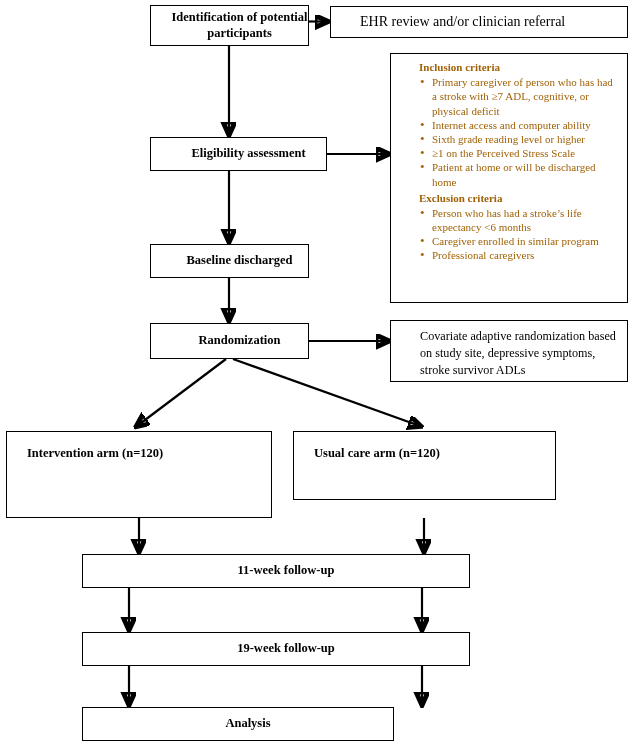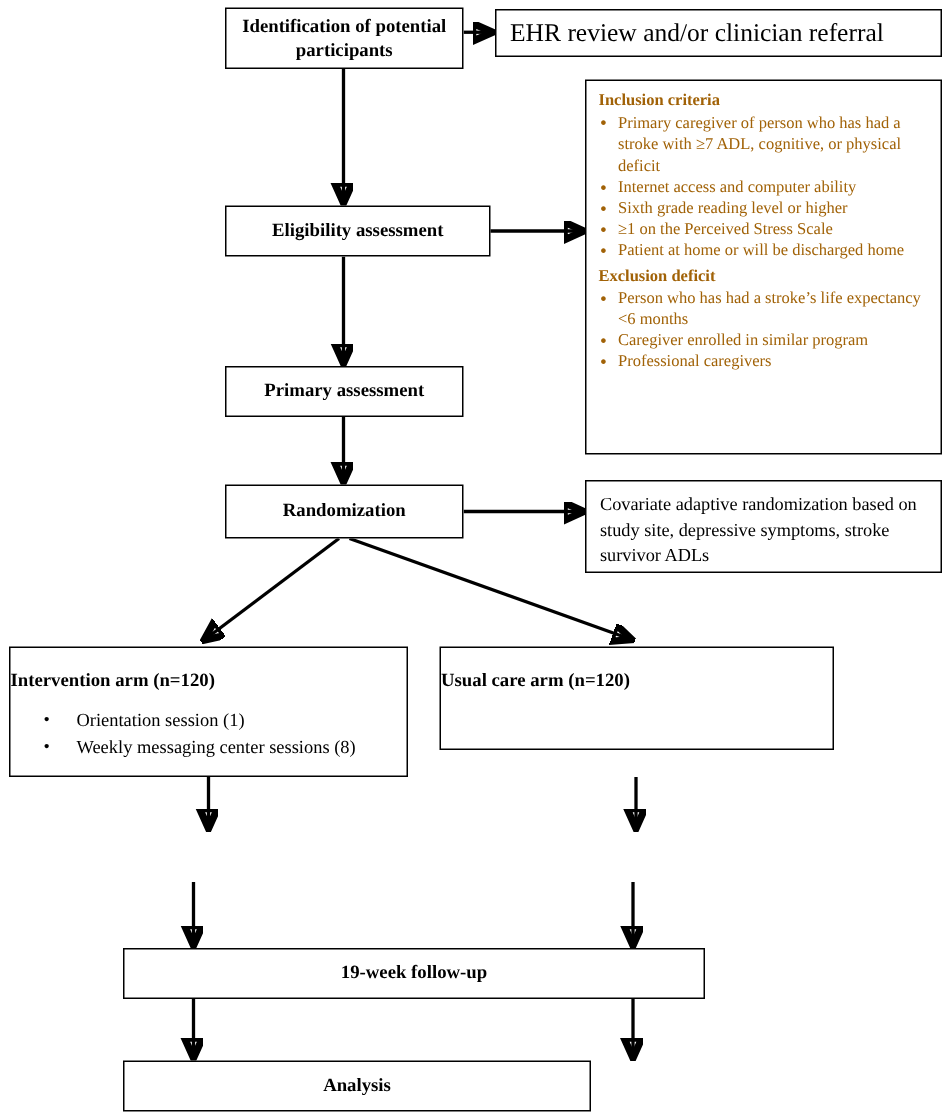--- a/index.html
+++ b/index.html
@@ -13,20 +13,21 @@
     height: 746px;
     background: #ffffff;
     font-family: "Liberation Serif", "DejaVu Serif", serif;
     overflow: hidden;
   }
   .box {
     position: absolute;
     box-sizing: border-box;
     border: 1.5px solid #000000;
     background: #ffffff;
+    padding-left: 20px;
   }
   .box-center {
     display: flex;
     align-items: center;
     justify-content: center;
     text-align: center;
   }
   .title-bold {
     font-weight: bold;
     font-size: 12.5px;
@@ -93,21 +94,21 @@
     font-size: 12px;
   }
   .cov-wrap {
     padding: 7px 9px;
     font-size: 12.2px;
     line-height: 1.38;
     color: #000000;
   }
   .ehr-wrap {
     padding: 0 9px;
-    font-size: 17px;
+    font-size: 14px;
     color: #000000;
     display: flex;
     align-items: center;
     height: 100%;
   }
   svg.edges {
     position: absolute;
     left: 0;
     top: 0;
     width: 633px;
@@ -179,53 +180,52 @@
   <div class="box" style="left:390px; top:53px; width:238px; height:250px;">
     <div class="crit-wrap">
       <div class="crit-head">Inclusion criteria</div>
       <ul class="crit-list">
         <li>Primary caregiver of person who has had a stroke with ≥7 ADL, cognitive, or physical deficit</li>
         <li>Internet access and computer ability</li>
         <li>Sixth grade reading level or higher</li>
         <li>≥1 on the Perceived Stress Scale</li>
         <li>Patient at home or will be discharged home</li>
       </ul>
-      <div class="crit-head">Exclusion deficit</div>
+      <div class="crit-head">Exclusion criteria</div>
       <ul class="crit-list">
         <li>Person who has had a stroke’s life expectancy &lt;6 months</li>
         <li>Caregiver enrolled in similar program</li>
         <li>Professional caregivers</li>
       </ul>
     </div>
   </div>
 
   <div class="box box-center" style="left:150px; top:244px; width:159px; height:34px;">
-    <div class="title-bold">Primary assessment</div>
+    <div class="title-bold">Baseline discharged</div>
   </div>
 
   <div class="box box-center" style="left:150px; top:323px; width:159px; height:36px;">
     <div class="title-bold">Randomization</div>
   </div>
 
   <div class="box" style="left:390px; top:320px; width:238px; height:62px;">
     <div class="cov-wrap">Covariate adaptive randomization based on study site, depressive symptoms, stroke survivor ADLs</div>
   </div>
 
   <div class="box" style="left:6px; top:431px; width:266px; height:87px;">
     <div class="arm-title">Intervention arm (n=120)</div>
-    <ul class="arm-list">
-      <li>Orientation session (1)</li>
-      <li>Weekly messaging center sessions (8)</li>
-    </ul>
   </div>
 
   <div class="box" style="left:293px; top:431px; width:263px; height:69px;">
     <div class="arm-title">Usual care arm (n=120)</div>
   </div>
 
+  <div class="box box-center" style="left:82px; top:554px; width:388px; height:34px;">
+    <div class="title-bold">11-week follow-up</div>
+  </div>
 
   <div class="box box-center" style="left:82px; top:632px; width:388px; height:34px;">
     <div class="title-bold">19-week follow-up</div>
   </div>
 
   <div class="box box-center" style="left:82px; top:707px; width:312px; height:34px;text-align:center;">
     <div class="title-bold">Analysis</div>
   </div>
 
 </div>

